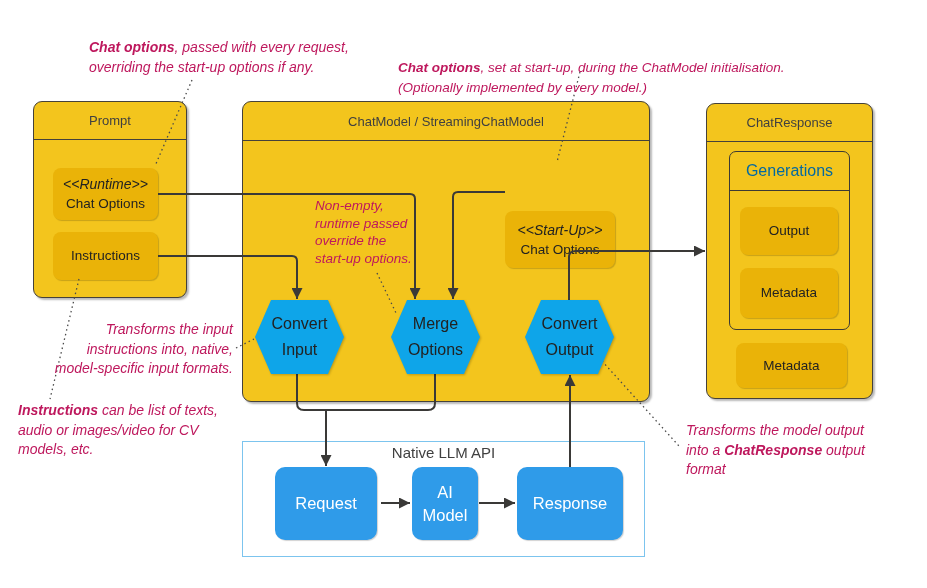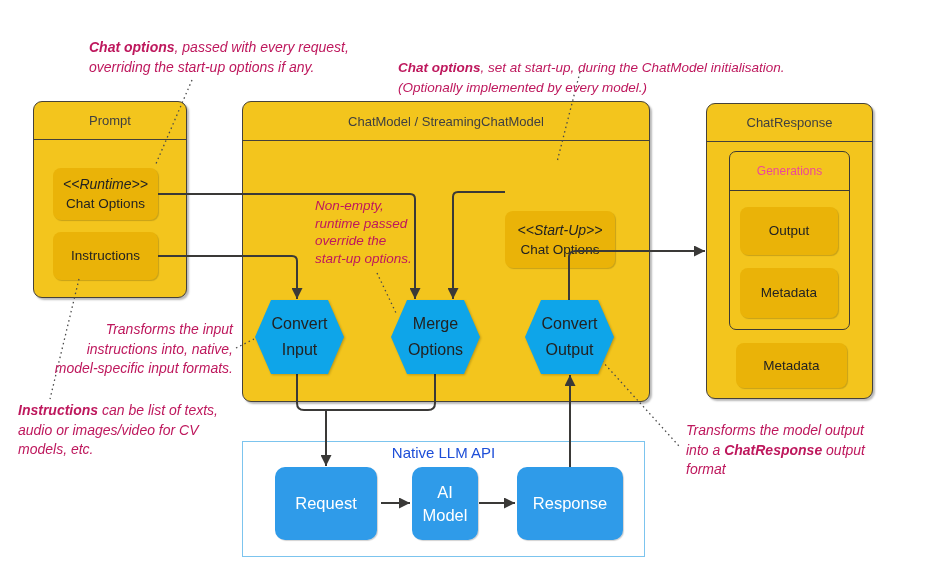--- a/index.html
+++ b/index.html
@@ -23,36 +23,36 @@
     font-size:13.5px; color:#222; text-align:center; line-height:1.45;
     box-shadow:1px 1px 1px rgba(0,0,0,0.18); box-sizing:border-box;
   }
   .stereo { font-style:italic; font-size:14px; }
   
   .frame {
     position:absolute; border:1.3px solid #3c3a34; border-radius:7px; box-sizing:border-box;
   }
   .frame-hdr {
     border-bottom:1.3px solid #3c3a34; display:flex; align-items:center; justify-content:center;
-    font-size:12px; color:#ec4899; box-sizing:border-box;
+    font-size:16px; color:#0369a1; box-sizing:border-box;
   }
   
   .hexwrap { position:absolute; filter:drop-shadow(1.5px 1.5px 1px rgba(0,0,0,0.22)); }
   .hex {
     width:100%; height:100%; background:#0ea5e9;
     clip-path:polygon(18% 0%, 82% 0%, 100% 50%, 82% 100%, 18% 100%, 0% 50%);
     display:flex; align-items:center; justify-content:center; text-align:center;
     font-size:16px; color:#222; white-space:pre-line; line-height:1.6;
   }
   
   .native {
     position:absolute; background:#ffffff; border:1px solid #7cc4ee; box-sizing:border-box;
   }
   .native-title {
-    position:absolute; text-align:center; font-size:15px; color:#1d4ed8;
+    position:absolute; text-align:center; font-size:15px; color:#404040;
   }
   .bluebox {
     position:absolute; background:#2F9BE9; border-radius:10px; color:#ffffff;
     display:flex; align-items:center; justify-content:center; text-align:center;
     font-size:16.5px; white-space:pre-line; line-height:1.35;
     box-shadow:1px 1px 1px rgba(0,0,0,0.18);
   }
   
   .ann { position:absolute; font-style:italic; font-size:14px; line-height:19.5px; color:#be185d; }
   .ann div { white-space:nowrap; }

